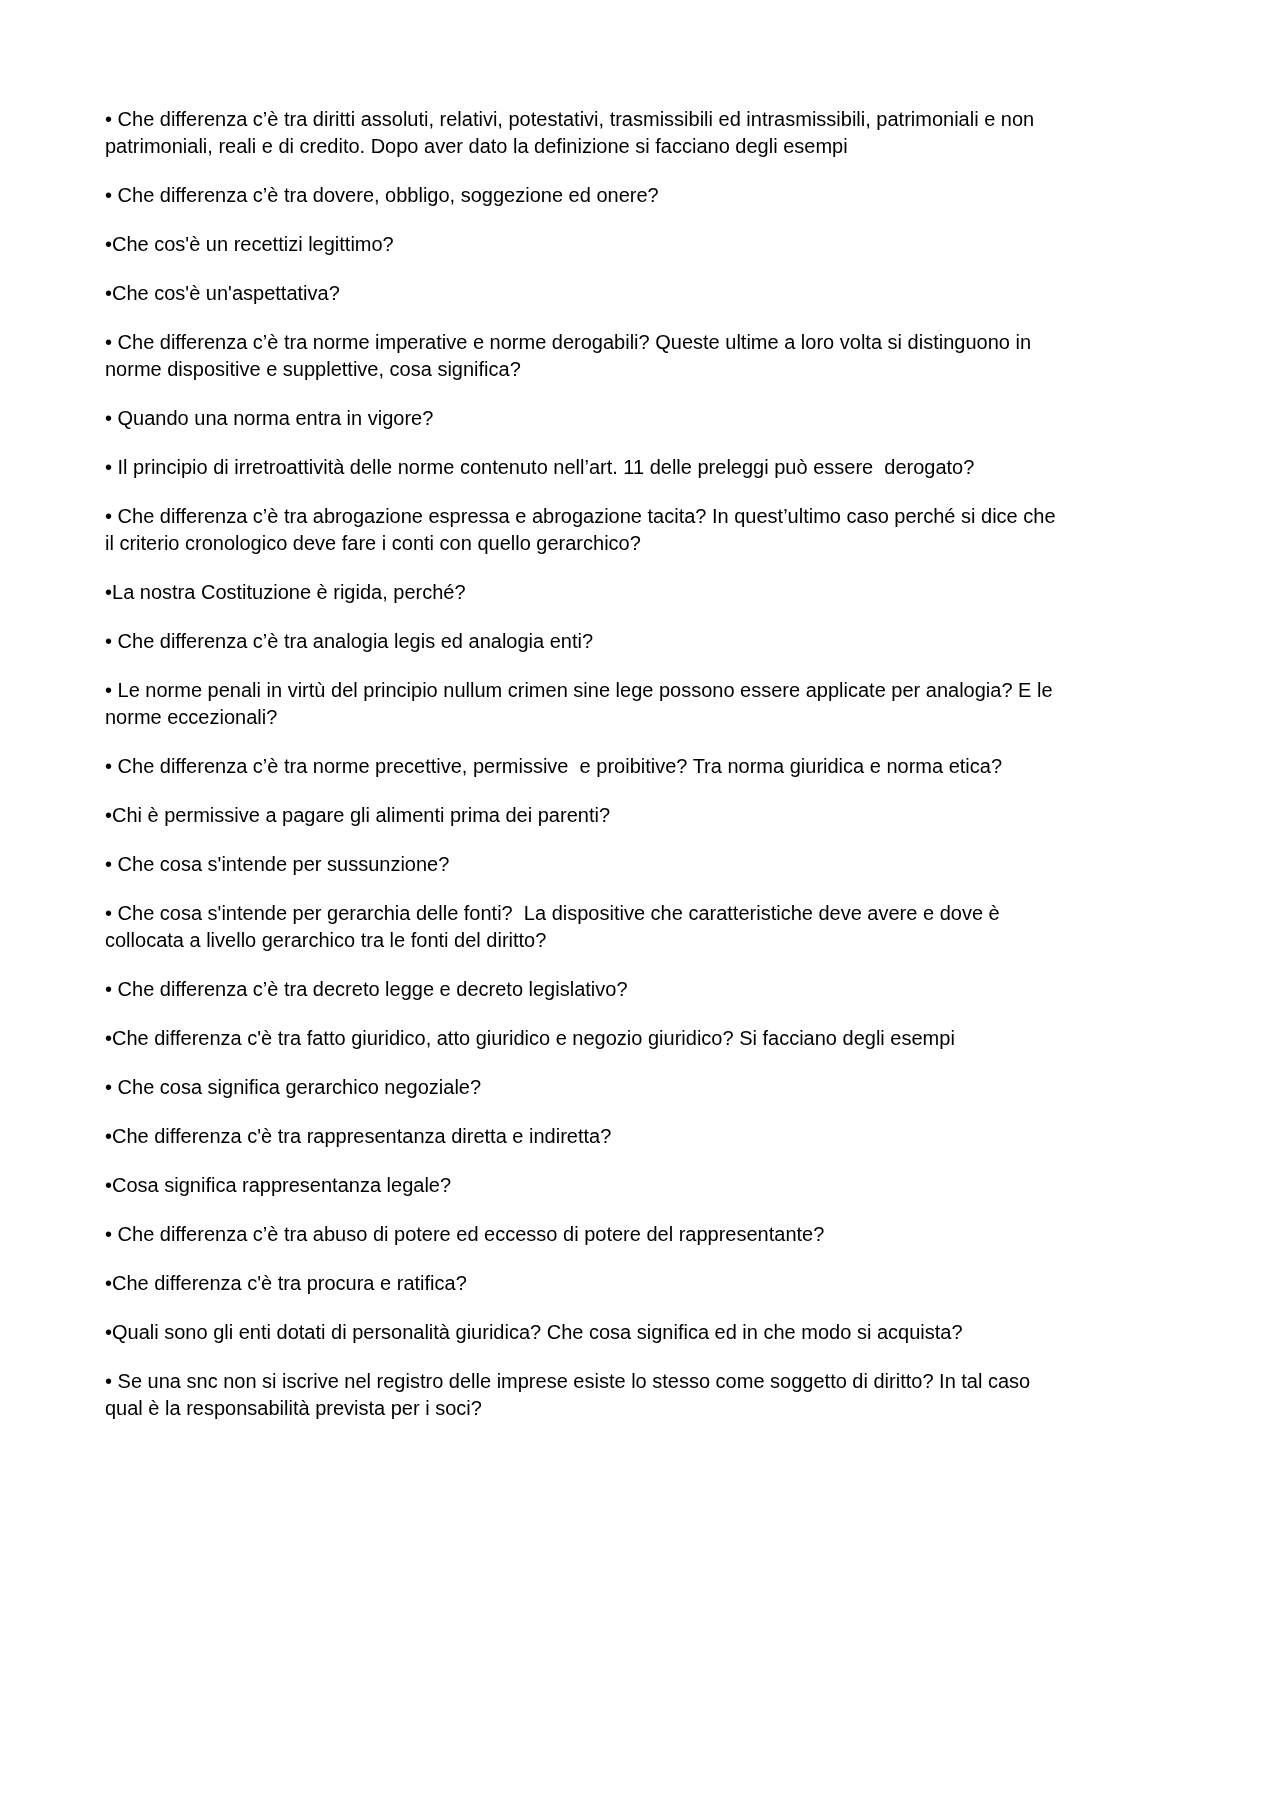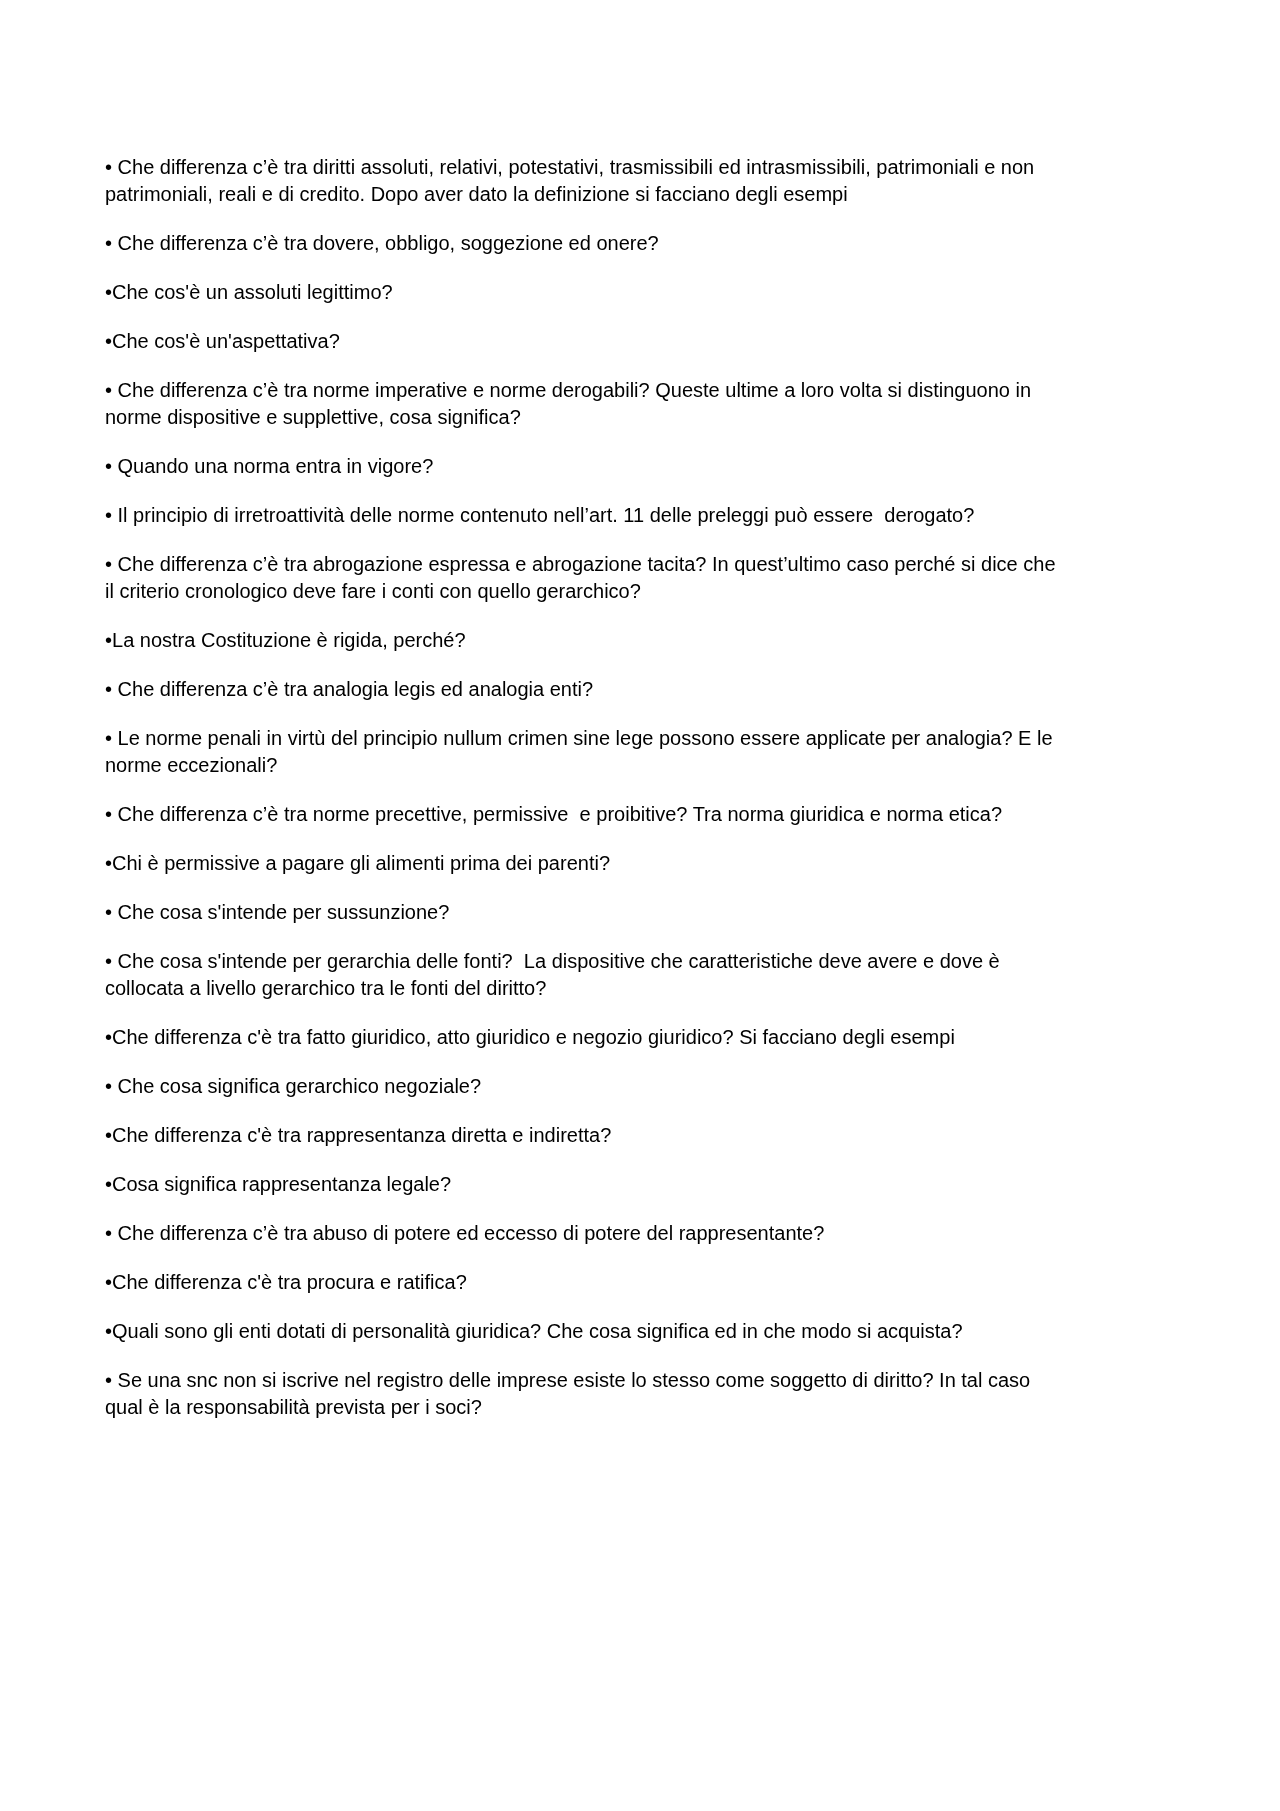--- a/index.html
+++ b/index.html
@@ -15,56 +15,56 @@
   }
   .page {
     box-sizing: border-box;
     width: 1280px;
     height: 1811px;
     padding: 106px 50px 0 105px;
     background: #ffffff;
   }
   .question-list {
     width: 1125px;
-    margin-top: 48px;
   }
   .para {
     margin: 0 0 22px 0;
     font-size: 20px;
     line-height: 27px;
     color: #000000;
     white-space: pre-wrap;
     word-wrap: break-word;
   }
 </style>
 </head>
 <body>
 
 <div class="page">
   <div class="question-list">
       <p class="para">• Che differenza c’è tra diritti assoluti, relativi, potestativi, trasmissibili ed intrasmissibili, patrimoniali e non
 patrimoniali, reali e di credito. Dopo aver dato la definizione si facciano degli esempi</p>
       <p class="para">• Che differenza c’è tra dovere, obbligo, soggezione ed onere?</p>
-      <p class="para">•Che cos'è un assoluti legittimo?</p>
+      <p class="para">•Che cos'è un recettizi legittimo?</p>
       <p class="para">•Che cos'è un'aspettativa?</p>
       <p class="para">• Che differenza c’è tra norme imperative e norme derogabili? Queste ultime a loro volta si distinguono in
 norme dispositive e supplettive, cosa significa?</p>
       <p class="para">• Quando una norma entra in vigore?</p>
       <p class="para">• Il principio di irretroattività delle norme contenuto nell’art. 11 delle preleggi può essere  derogato?</p>
       <p class="para">• Che differenza c’è tra abrogazione espressa e abrogazione tacita? In quest’ultimo caso perché si dice che
 il criterio cronologico deve fare i conti con quello gerarchico?</p>
       <p class="para">•La nostra Costituzione è rigida, perché?</p>
       <p class="para">• Che differenza c’è tra analogia legis ed analogia enti?</p>
       <p class="para">• Le norme penali in virtù del principio nullum crimen sine lege possono essere applicate per analogia? E le
 norme eccezionali?</p>
       <p class="para">• Che differenza c’è tra norme precettive, permissive  e proibitive? Tra norma giuridica e norma etica?</p>
       <p class="para">•Chi è permissive a pagare gli alimenti prima dei parenti?</p>
       <p class="para">• Che cosa s'intende per sussunzione?</p>
       <p class="para">• Che cosa s'intende per gerarchia delle fonti?  La dispositive che caratteristiche deve avere e dove è
 collocata a livello gerarchico tra le fonti del diritto?</p>
+      <p class="para">• Che differenza c’è tra decreto legge e decreto legislativo?</p>
       <p class="para">•Che differenza c'è tra fatto giuridico, atto giuridico e negozio giuridico? Si facciano degli esempi</p>
       <p class="para">• Che cosa significa gerarchico negoziale?</p>
       <p class="para">•Che differenza c'è tra rappresentanza diretta e indiretta?</p>
       <p class="para">•Cosa significa rappresentanza legale?</p>
       <p class="para">• Che differenza c’è tra abuso di potere ed eccesso di potere del rappresentante?</p>
       <p class="para">•Che differenza c'è tra procura e ratifica?</p>
       <p class="para">•Quali sono gli enti dotati di personalità giuridica? Che cosa significa ed in che modo si acquista?</p>
       <p class="para">• Se una snc non si iscrive nel registro delle imprese esiste lo stesso come soggetto di diritto? In tal caso
 qual è la responsabilità prevista per i soci?</p>
     </div>

